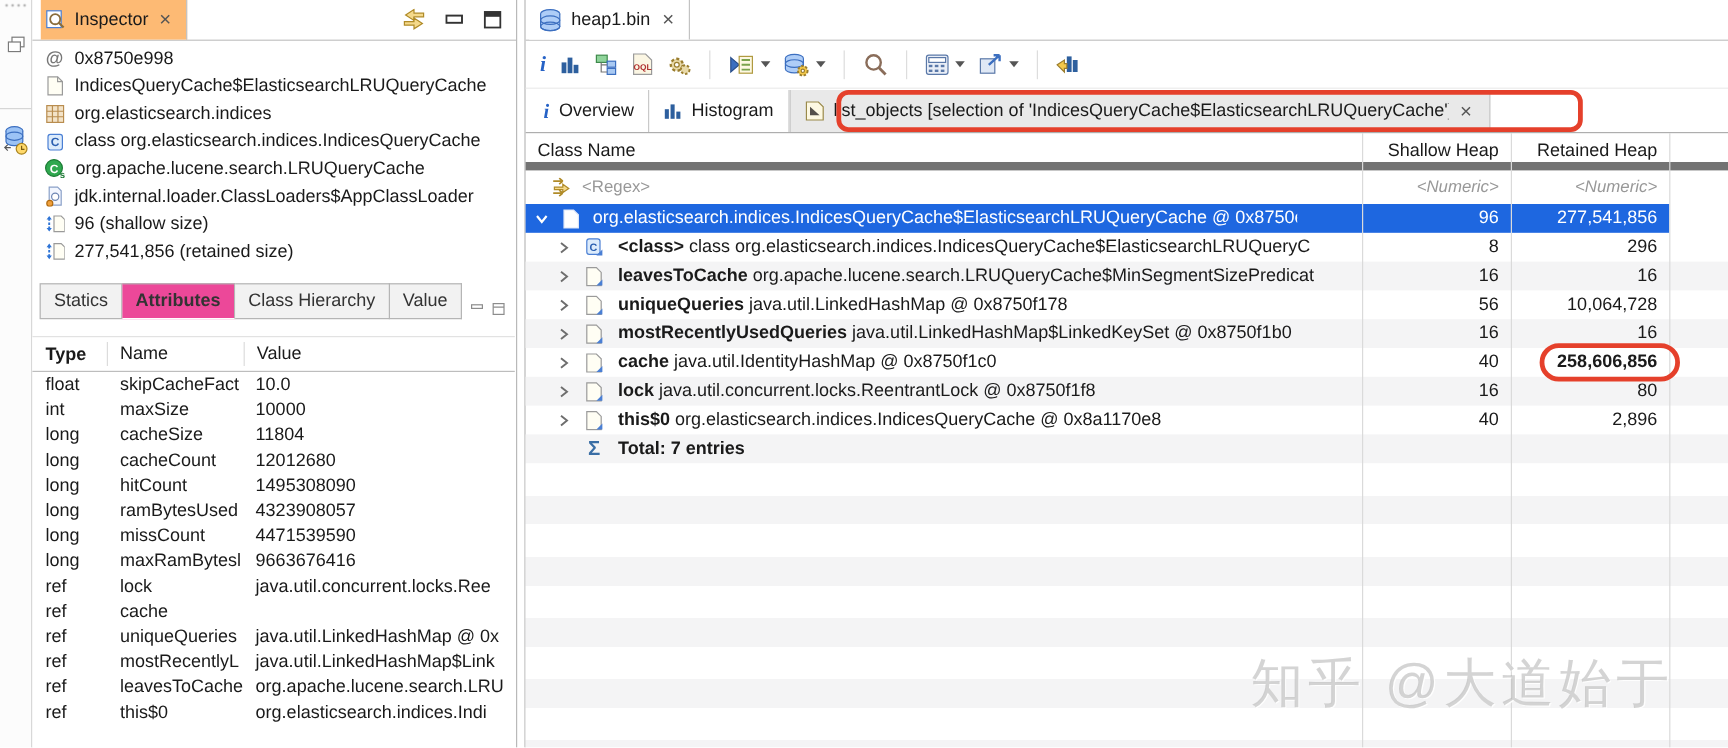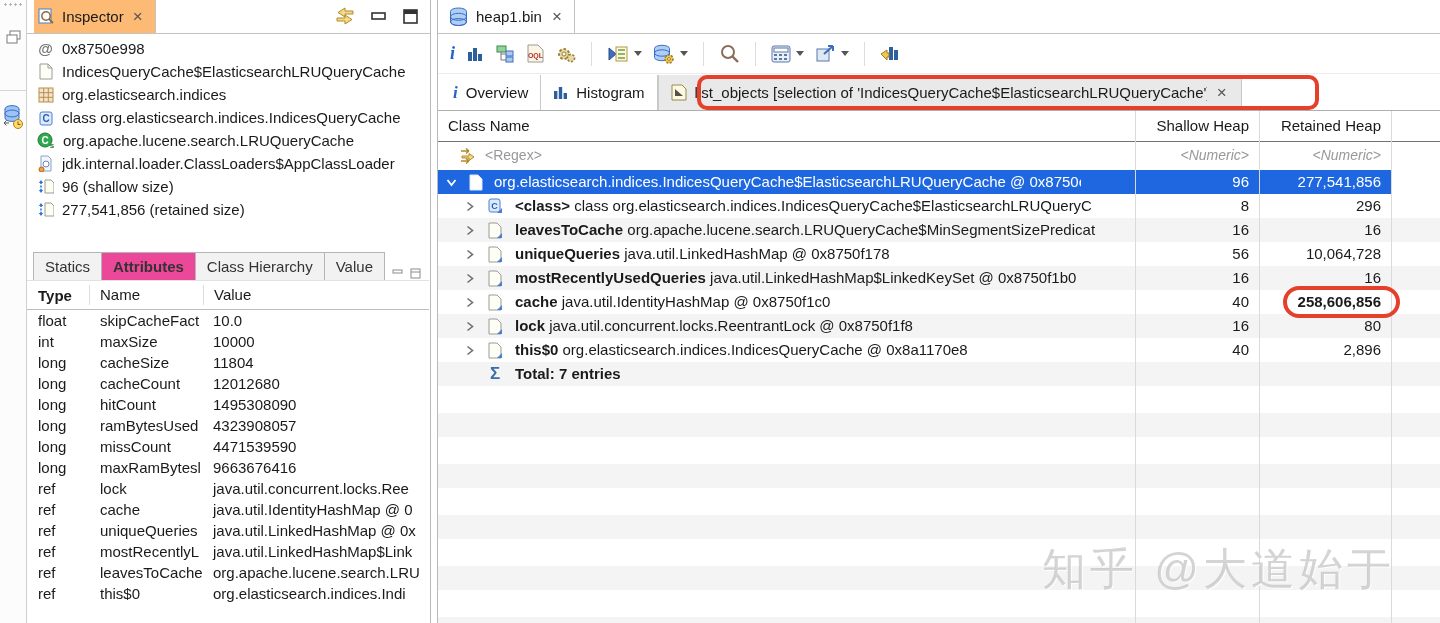--- a/index.html
+++ b/index.html
@@ -22,21 +22,21 @@
              border-right:1px solid #b9b9b9;}
   #insp-header{position:absolute;left:0;top:0;right:0;height:33px;border-bottom:1px solid #c3c3c3;}
   #insp-tab{display:inline-flex;align-items:center;gap:7px;height:33px;margin-left:7px;
             padding:0 10px 0 4px;border-right:1px solid #c3c3c3;background:#fdba74;}
   #insp-header-icons{position:absolute;right:12px;top:7px;display:flex;gap:16px;align-items:center;}
   #insp-list{position:absolute;left:10px;top:37px;right:2px;}
   .insp-item{height:23px;display:flex;align-items:center;gap:8px;white-space:nowrap;overflow:hidden;}
   .insp-item .ic{flex:0 0 17px;display:flex;justify-content:center;}
   .at-glyph{color:#777;font-weight:bold;font-size:15px;}
   
-  #insp-tabs{position:absolute;left:0;top:265px;right:0;height:17px;display:flex;align-items:flex-end;}
+  #insp-tabs{position:absolute;left:0;top:249px;right:0;height:17px;display:flex;align-items:flex-end;}
   .itab{height:28px;line-height:28px;padding:0 11px;border:1px solid #b5b5b5;border-left:none;
         background:#f2f2f2;color:#333;}
   .itab:first-child{border-left:1px solid #b5b5b5;margin-left:6px;}
   .itab.active{background:#ec4899;font-weight:bold;border-bottom:1px solid #fff;}
   #insp-tabs .winbtns{position:absolute;right:8px;top:3px;display:flex;gap:6px;}
   
   #attr-head{position:absolute;left:0;top:280px;right:1px;height:28px;border-bottom:1px solid #bdbdbd;
              border-top:1px solid #e2e2e2;display:flex;align-items:center;background:#fff;}
   #attr-head .c1{padding-left:11px;width:51px;font-weight:bold;}
   #attr-head .c2{padding-left:10px;width:103px;border-left:1px solid #dcdcdc;height:20px;line-height:20px;}
@@ -58,21 +58,21 @@
   .tsep{width:1px;height:24px;background:#dddddd;margin:0 4px;}
   #view-tabs{position:absolute;left:0;top:75px;right:0;height:36px;border-bottom:1px solid #aeaeae;
              display:flex;box-sizing:border-box;}
   .vtab{display:flex;align-items:center;gap:8px;padding:0 12px;border-right:1px solid #c9c9c9;
         height:35px;box-sizing:border-box;white-space:nowrap;}
   .vtab.first{margin-left:3px;}
   .vtab.active{background:#e9e9e9;border-left:1px solid #c9c9c9;}
   #vtab-annot{position:absolute;left:259px;top:0px;width:622px;height:35px;border:4px solid #e5402b;
               border-radius:10px;box-sizing:border-box;pointer-events:none;z-index:5;}
   
-  #grid-head{position:absolute;left:0;top:111px;right:0;height:31px;border-bottom:1px solid #737373;
+  #grid-head{position:absolute;left:0;top:111px;right:0;height:31px;border-bottom:7px solid #737373;
              box-sizing:border-box;}
   #grid-head .hc1{position:absolute;left:10px;top:6px;}
   .numcol1{position:absolute;left:697px;width:114px;text-align:right;}
   .numcol2{position:absolute;left:821px;width:122px;text-align:right;}
   #grid-head .numcol1,#grid-head .numcol2{top:6px;}
   .vline{position:absolute;top:111px;bottom:0;width:1px;background:#dadada;z-index:2;}
   #filter-row{position:absolute;left:0;top:142px;right:0;height:28px;color:#989898;font-size:14px;}
   #filter-row .fic{position:absolute;left:22px;top:6px;}
   #filter-row .freg{position:absolute;left:47px;top:5px;}
   #filter-row .numcol1,#filter-row .numcol2{top:5px;font-style:italic;}
@@ -302,21 +302,20 @@
         <span class="c3">9663676416</span>
       </div>
     <div class="attr-row">
         <span class="c1">ref</span>
         <span class="c2">lock</span>
         <span class="c3">java.util.concurrent.locks.Ree</span>
       </div>
     <div class="attr-row">
         <span class="c1">ref</span>
         <span class="c2">cache</span>
-        <span class="c3">java.util.IdentityHashMap @ 0</span>
       </div>
     <div class="attr-row">
         <span class="c1">ref</span>
         <span class="c2">uniqueQueries</span>
         <span class="c3">java.util.LinkedHashMap @ 0x</span>
       </div>
     <div class="attr-row">
         <span class="c1">ref</span>
         <span class="c2">mostRecentlyL</span>
         <span class="c3">java.util.LinkedHashMap$Link</span>

